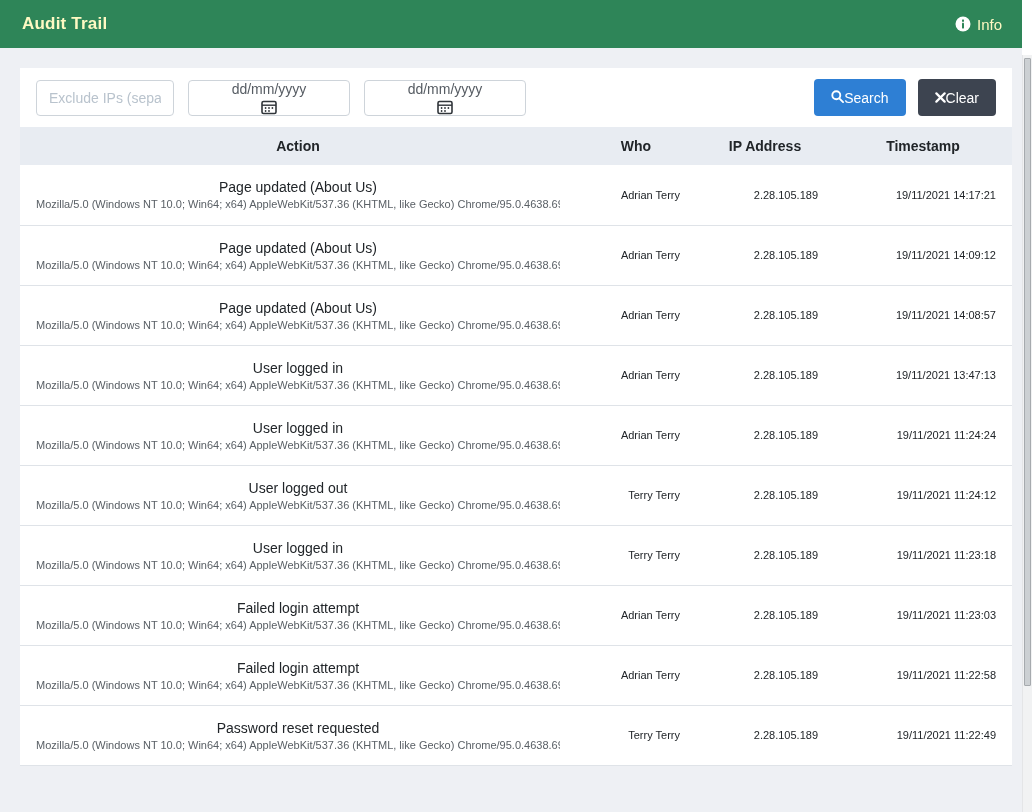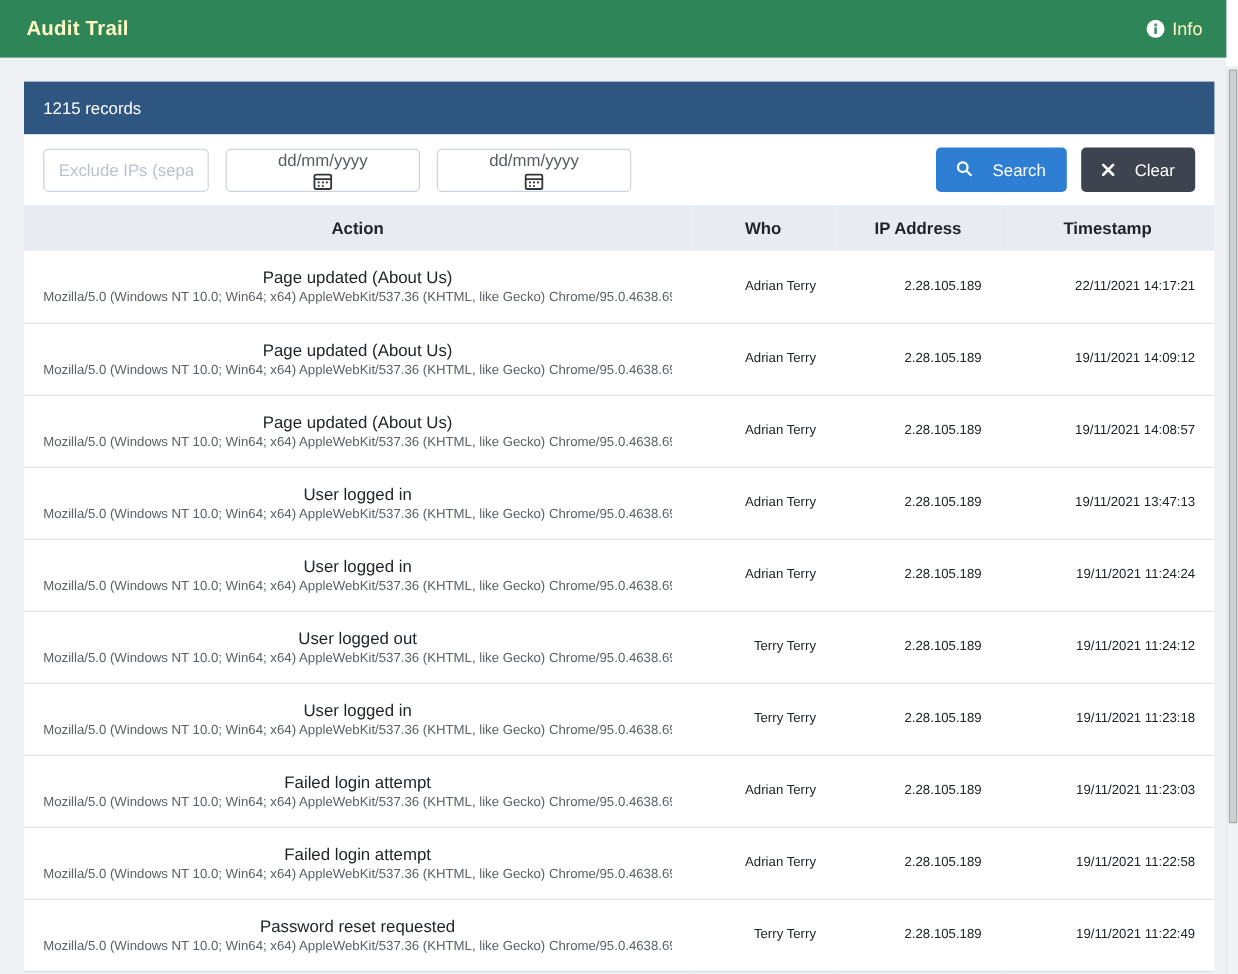--- a/index.html
+++ b/index.html
@@ -51,21 +51,21 @@
   .action-select{
     width:248px; padding:0 12px; justify-content:space-between;
     color:#212529; cursor:pointer; user-select:none;
   }
   .action-select .chev{ color:#9aa3ad; display:flex; }
   .date-input{ width:162px; padding:0 12px; justify-content:space-between; color:#565c63; cursor:text;flex-direction:column; }
   .date-input .cal{ display:flex; }
   .btn{
     height:37px; border:none; border-radius:4px; color:#fff;
     font-size:14px; font-family:inherit; display:flex; align-items:center;
-    gap:17px; padding:0 17px; cursor:pointer; white-space:nowrap;
+    gap:0; padding:0 17px; cursor:pointer; white-space:nowrap;
   }
   .btn-search{ background:var(--search-blue); margin-left:auto; }
   .btn-clear{ background:var(--clear-dark); margin-left:-2px; }
 
   
   table{ width:100%; border-collapse:collapse; background:#fff; table-layout:fixed; }
   thead th{
     background:var(--thead-bg); font-size:14px; font-weight:700;
     padding:11px 16px; white-space:nowrap;
   }
@@ -104,23 +104,20 @@
         <rect x="7" y="3.6" width="2" height="2.2" rx="0.4" fill="#2e8558"></rect>
         <rect x="7" y="6.8" width="2" height="5.6" rx="0.4" fill="#2e8558"></rect>
       </svg>
     </span>
     <span>Info</span>
   </div>
 </div>
 
 <div class="content">
 
-  <div class="records-bar">
-    <span>1215 records</span>
-  </div>
 
   <div class="filter-bar">
     <input class="ctrl exclude-input" type="text" placeholder="Exclude IPs (separa" style="">
     <div class="ctrl date-input">
       <span>dd/mm/yyyy</span>
       <span class="cal">
         <svg width="16" height="15" viewBox="0 0 16 15" fill="none">
           <rect x="1" y="1.5" width="14" height="12" rx="1.5" stroke="#30353a" stroke-width="1.6"></rect>
           <line x1="1" y1="5.2" x2="15" y2="5.2" stroke="#30353a" stroke-width="1.4"></line>
           <circle cx="4.6" cy="8" r="0.9" fill="#30353a"></circle>
@@ -175,21 +172,21 @@
       </tr>
     </thead>
     <tbody>
   <tr>
     <td class="cell-action">
       <div class="act-title">Page updated (About Us)</div>
       <div class="act-ua">Mozilla/5.0 (Windows NT 10.0; Win64; x64) AppleWebKit/537.36 (KHTML, like Gecko) Chrome/95.0.4638.69 Safari/537.36 Edg/95.0.1020.53</div>
     </td>
     <td class="cell-who">Adrian Terry</td>
     <td class="cell-ip">2.28.105.189</td>
-    <td class="cell-ts">22/11/2021 14:17:21</td>
+    <td class="cell-ts">19/11/2021 14:17:21</td>
   </tr>
 
   <tr>
     <td class="cell-action">
       <div class="act-title">Page updated (About Us)</div>
       <div class="act-ua">Mozilla/5.0 (Windows NT 10.0; Win64; x64) AppleWebKit/537.36 (KHTML, like Gecko) Chrome/95.0.4638.69 Safari/537.36 Edg/95.0.1020.53</div>
     </td>
     <td class="cell-who">Adrian Terry</td>
     <td class="cell-ip">2.28.105.189</td>
     <td class="cell-ts">19/11/2021 14:09:12</td>

